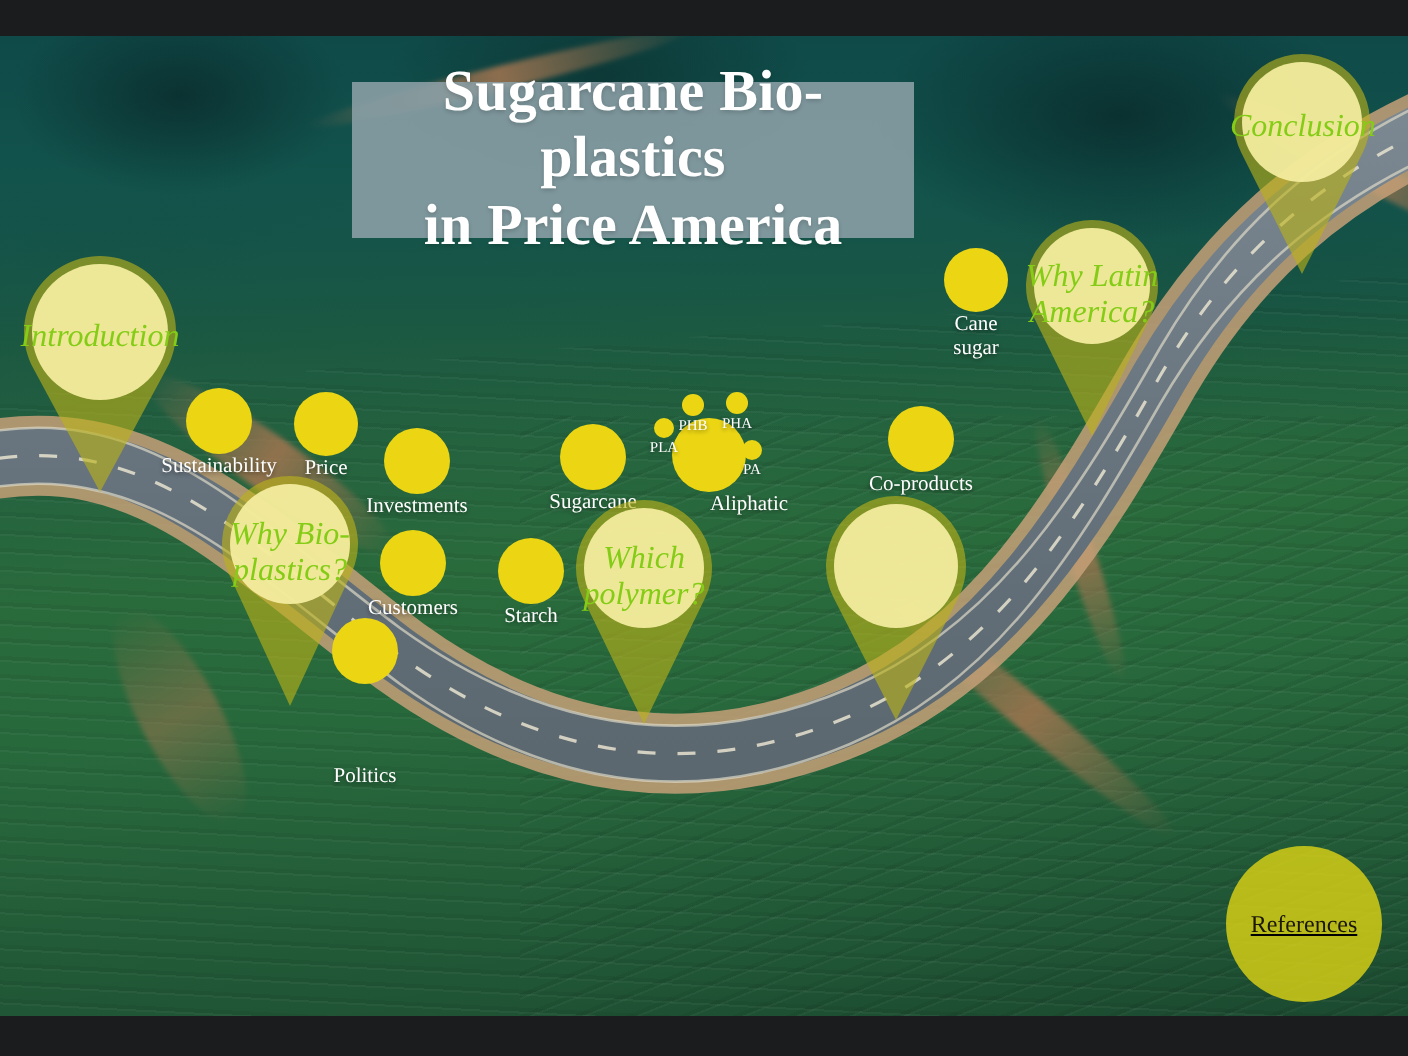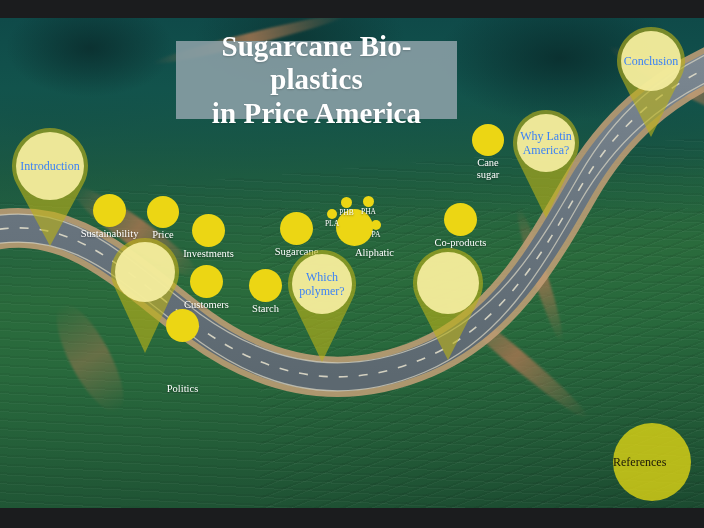--- a/index.html
+++ b/index.html
@@ -120,25 +120,26 @@
     position: absolute;
     left: 0; top: 0;
     width: 100%;
     height: 100%;
   }
   .pin .pin-label {
     position: absolute;
     left: 0;
     width: 100%;
     text-align: center;
-    color: #3b82f6;
-    font-size: 12px;
+    color: #84cc16;
+    font-size: 16px;
     line-height: 1.15;
     z-index: 3;
     pointer-events: none;
+    font-style: italic;
   }
 
   
   .node {
     position: absolute;
     z-index: 25;
   }
   .node .dot {
     position: absolute;
     left: 0; top: 0;
@@ -160,21 +161,21 @@
   .node.tiny .node-label { font-size: 7.5px; }
 
   
   #pin-references {
     position: absolute;
     z-index: 30;
     left: 613px; top: 423px;
     width: 78px; height: 78px;
     border-radius: 50%;
     background: rgba(223,212,20,0.80);
-    display: flex; align-items: center; 
+    display: flex; align-items: center; justify-content: center; text-decoration: underline;
   }
   #pin-references .ref-label {
     color: #1a1608;
     font-size: 12px;
   }
 </style>
 </head>
 <body>
 
 <div id="canvas">
@@ -233,20 +234,24 @@
         </svg>
         <div class="pin-label" style="top: 31.5px;">
           <div>Introduction</div>
         </div>
       </div>
       <div class="pin" style="left: 108px; top: 238px; width: 74px; height: 115px;">
         <svg class="drop" width="74" height="115" viewBox="0 0 74 115">
           <path d="M 6.140296623494557 48.27160493827161 L 37 115 L 67.85970337650545 48.27160493827161 A 34 34 0 1 0 6.140296623494557 48.27160493827161 Z" fill="rgba(186,178,24,0.62)"></path>
           <circle cx="37" cy="34" r="30" fill="rgba(245,238,160,0.93)"></circle>
         </svg>
+        <div class="pin-label" style="top: 21px;">
+          <div>Why Bio-</div>
+          <div>plastics?</div>
+        </div>
       </div>
       <div class="pin" style="left: 286px; top: 250px; width: 72px; height: 112px;">
         <svg class="drop" width="72" height="112" viewBox="0 0 72 112">
           <path d="M 5.400124187555676 48.82051282051282 L 36 112 L 66.59987581244432 48.82051282051282 A 34 34 0 1 0 5.400124187555676 48.82051282051282 Z" fill="rgba(186,178,24,0.62)"></path>
           <circle cx="36" cy="34" r="30" fill="rgba(245,238,160,0.93)"></circle>
         </svg>
         <div class="pin-label" style="top: 21px;">
           <div>Which</div>
           <div>polymer?</div>
         </div>

